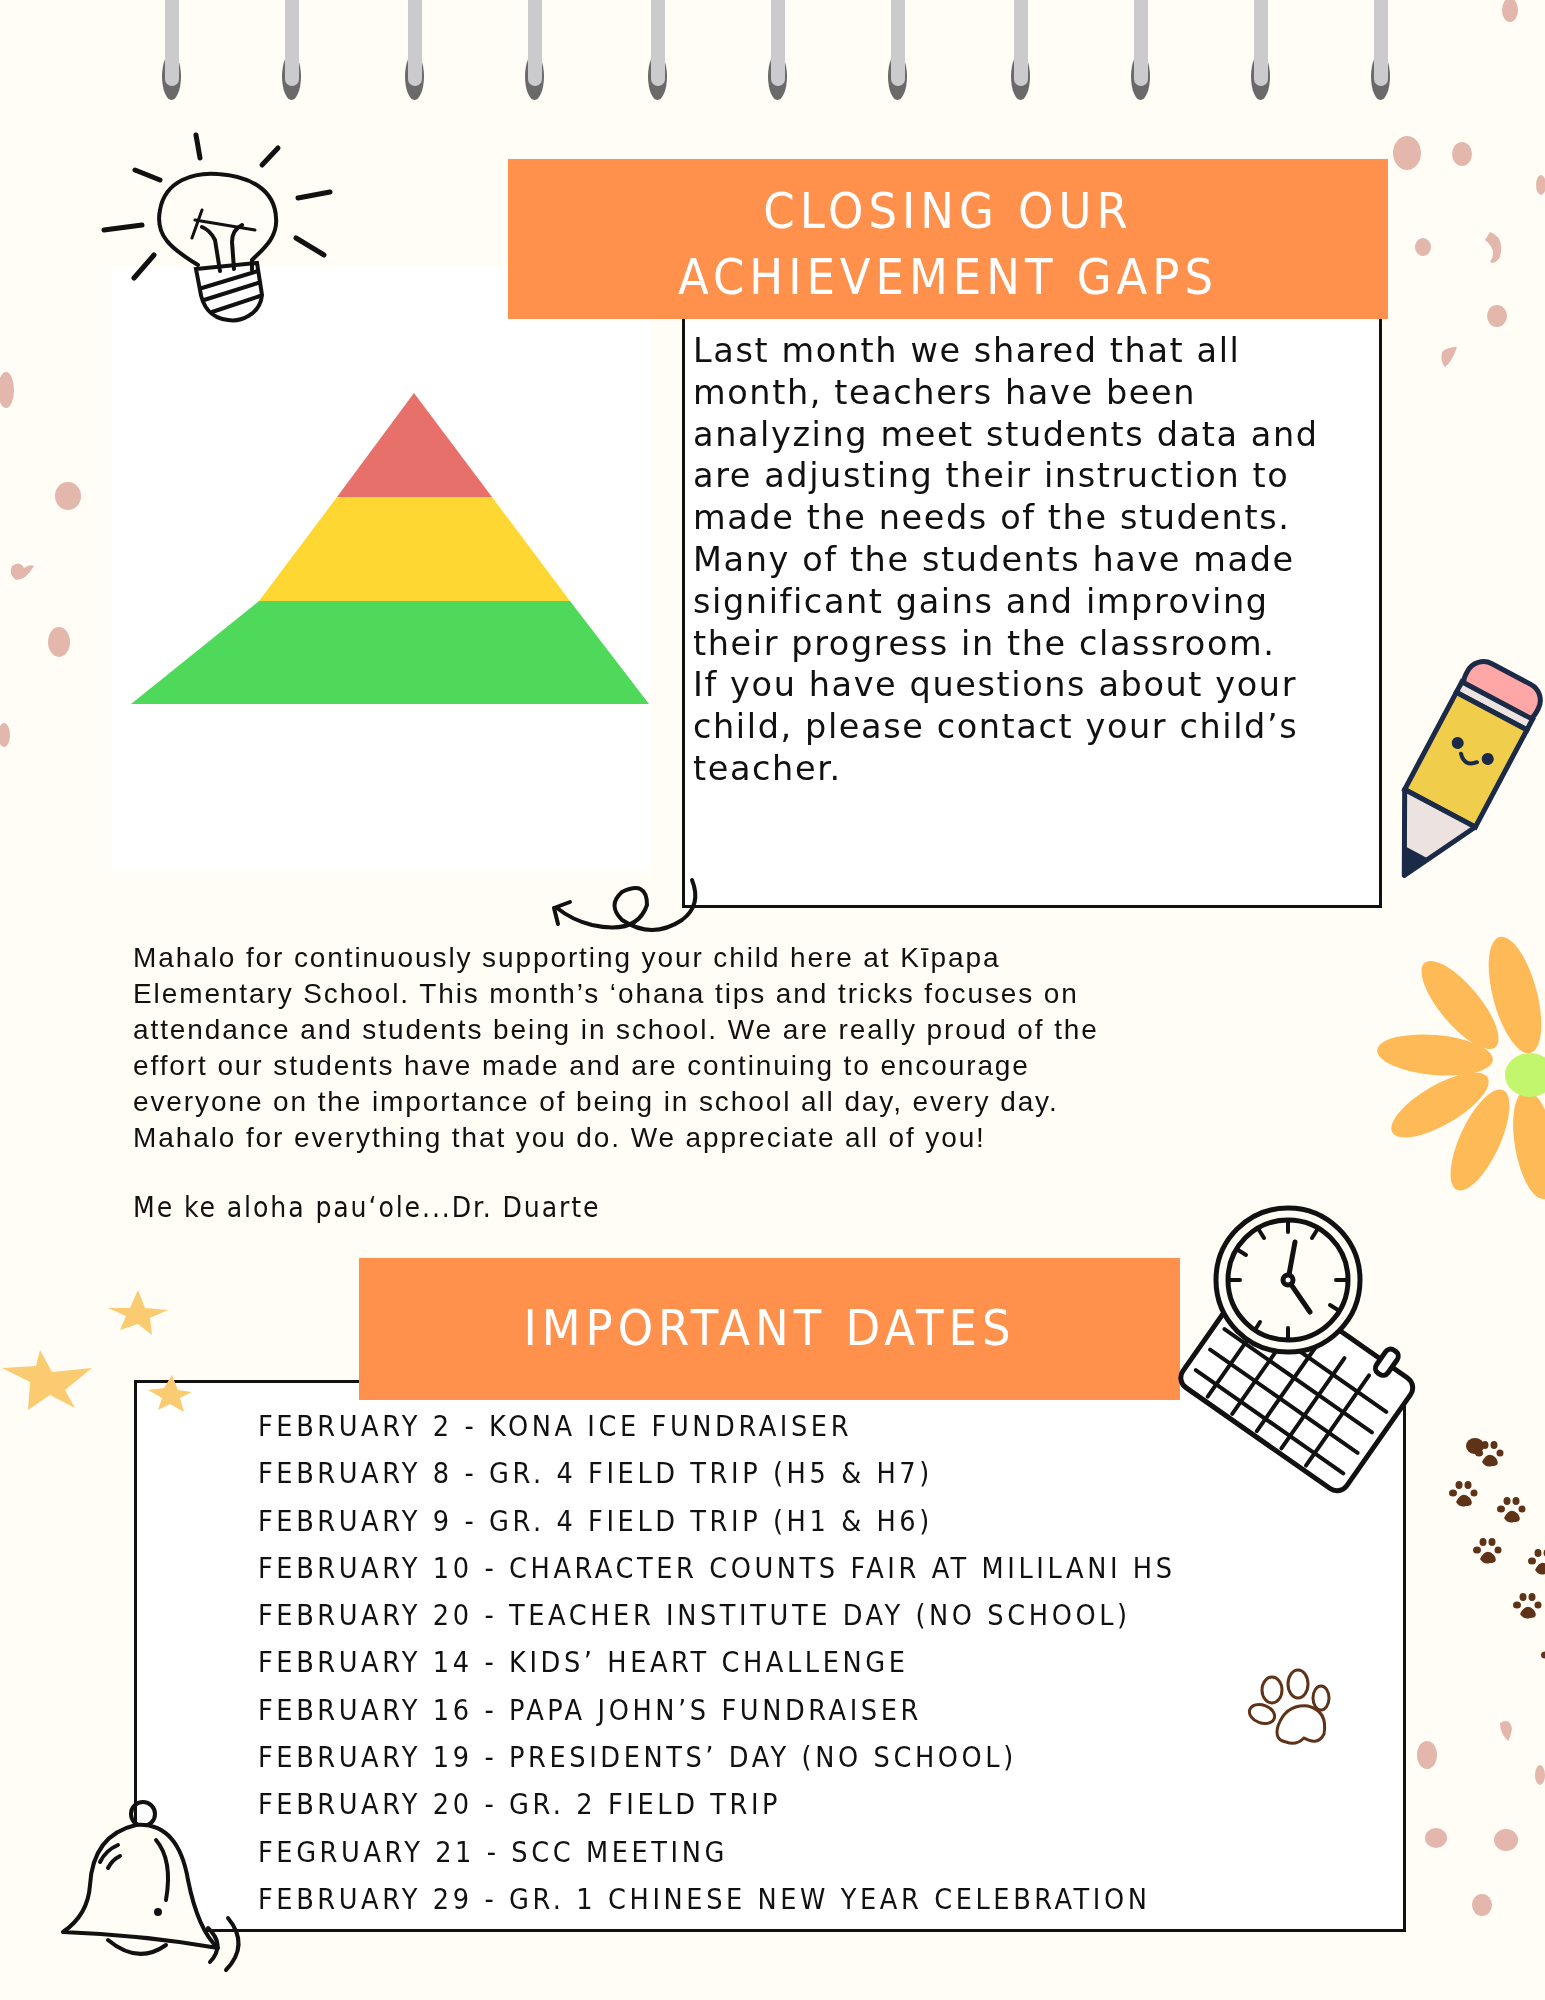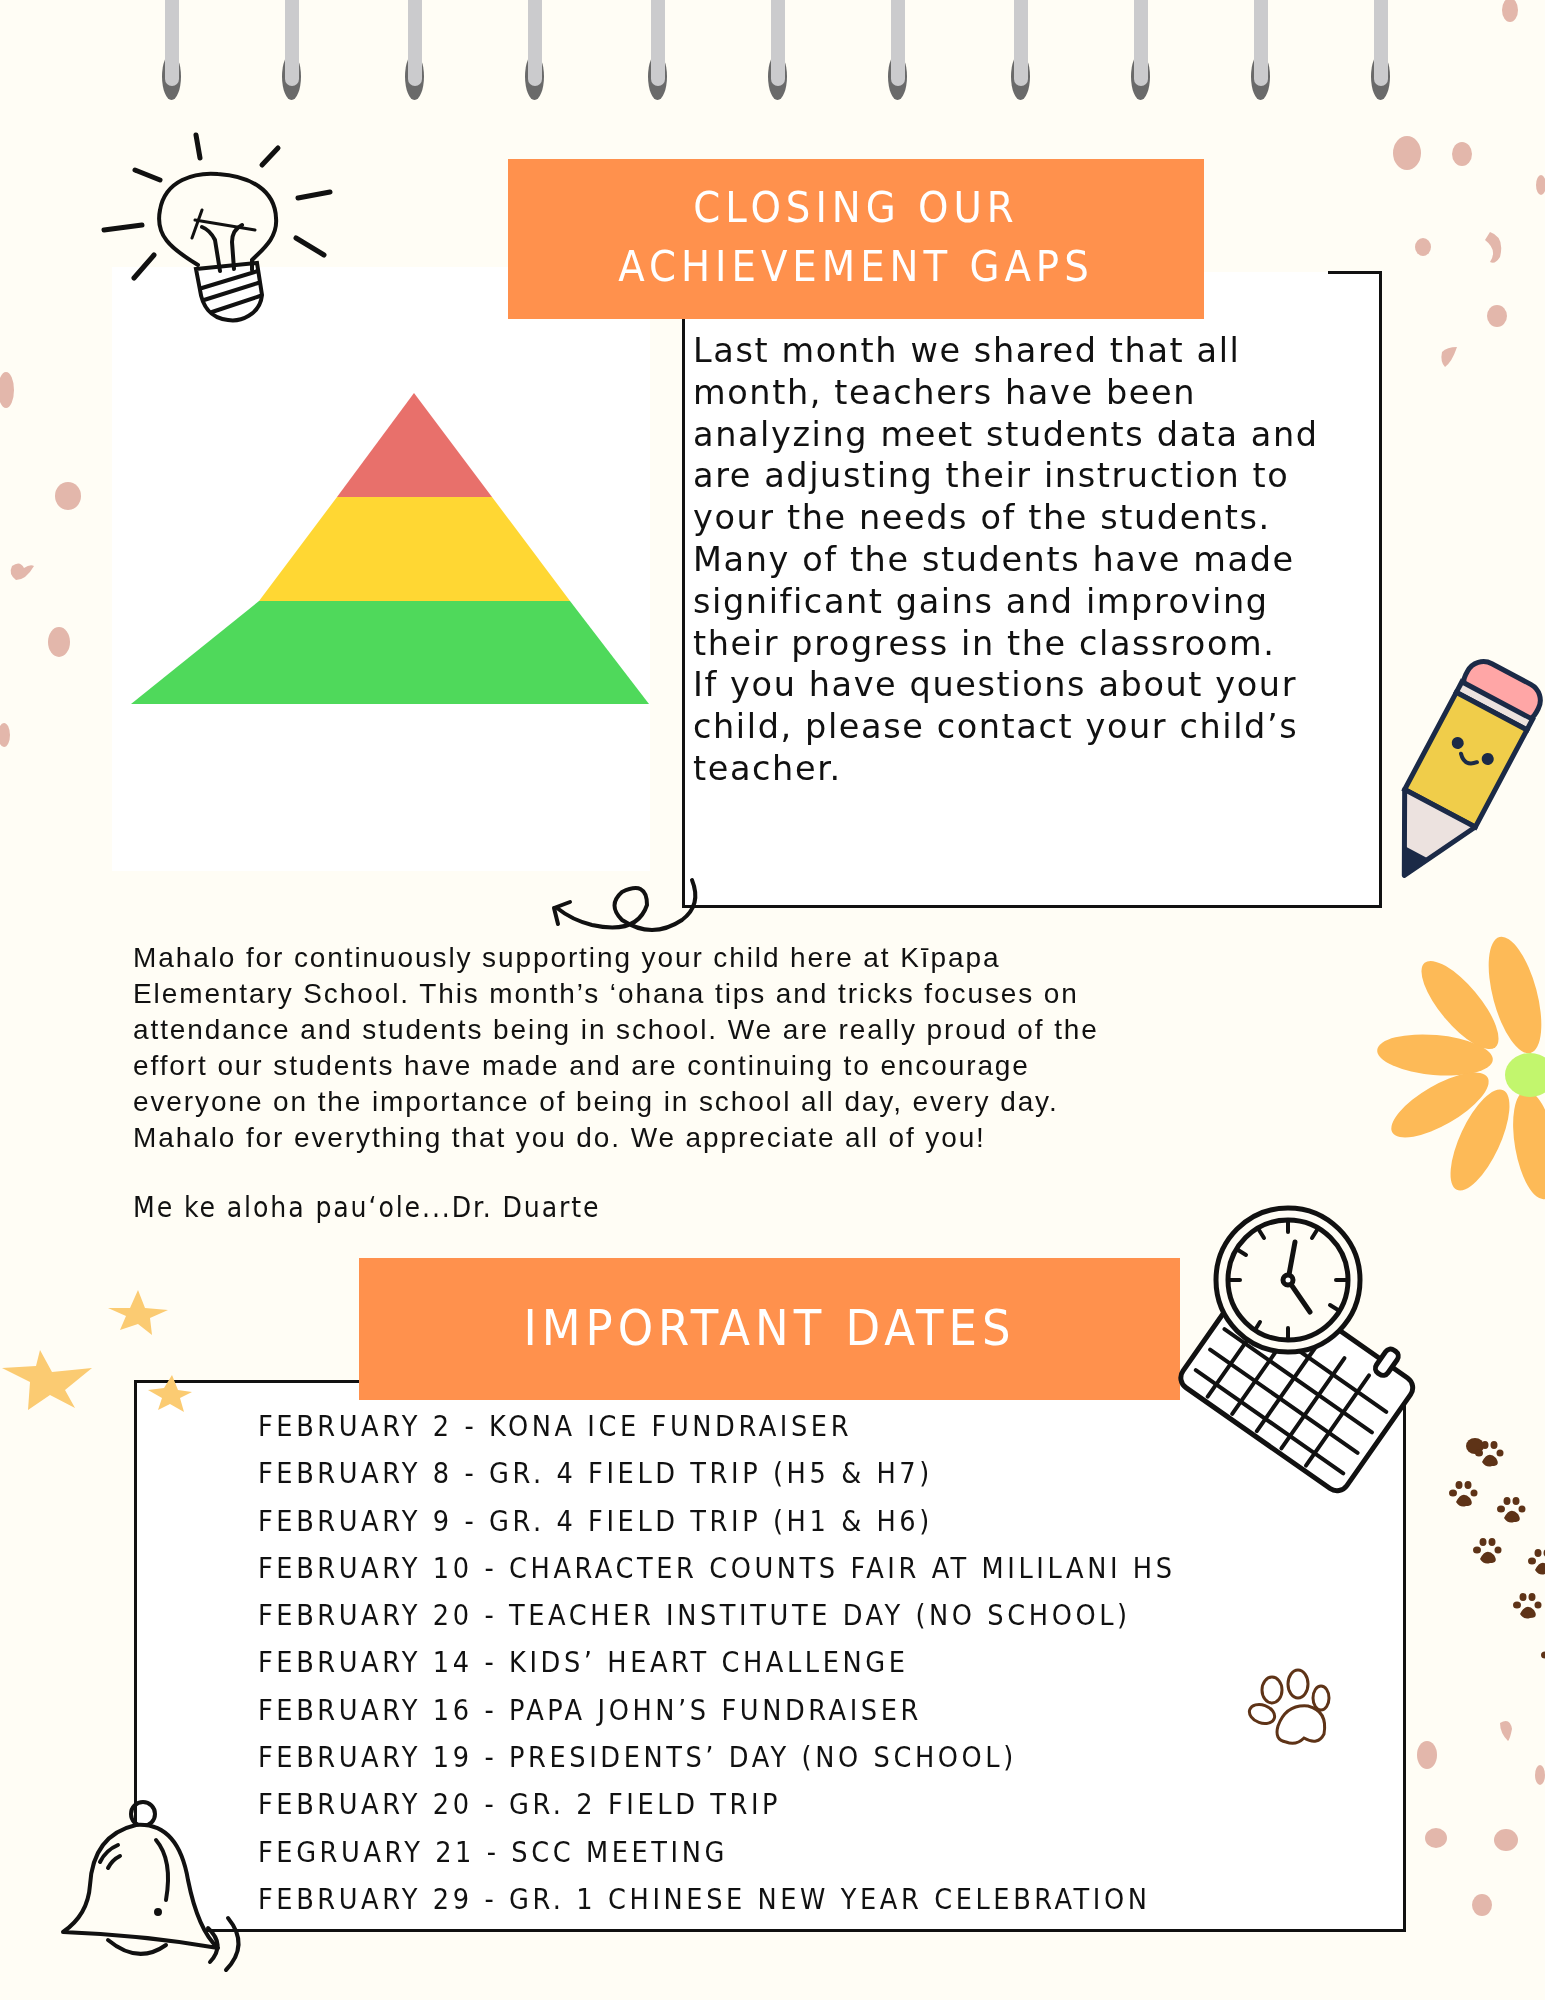--- a/index.html
+++ b/index.html
@@ -20,21 +20,21 @@
   .banner {
     position: absolute;
     background: #ff914d;
     color: #fff;
     text-align: center;
     font-family: "DejaVu Sans Condensed", "DejaVu Sans", sans-serif;
     letter-spacing: 5px;
     line-height: 1.0;
     z-index: 5;
   }
-  .banner-top { left: 508px; top: 159px; width: 696px; height: 160px; font-size: 43px; padding-top: 27px; }
+  .banner-top { left: 508px; top: 159px; width: 880px; height: 160px; font-size: 50px; padding-top: 27px; }
   .banner-top div { display: block; }
   .banner-dates { left: 359px; top: 1258px; width: 821px; height: 142px; font-size: 50px; padding-top: 45px; }
 
   
   .box { position: absolute; background: #fff; border: 3px solid #111; }
   .box-achieve { left: 682px; top: 272px; width: 700px; height: 636px; border-top: none; z-index: 3; }
   .box-achieve-top { position: absolute; left: 1328px; top: 271px; width: 54px; height: 3px; background:#111; z-index:4; }
   .box-dates { left: 134px; top: 1380px; width: 1272px; height: 552px; z-index: 3; }
 
   .achieve-text {
@@ -171,21 +171,21 @@
   <div style="margin-top:16px">ACHIEVEMENT GAPS</div>
 </div>
 
 <div class="box box-achieve"></div>
 <div class="box-achieve-top"></div>
 <div class="achieve-text" id="achieve-lines">
     <div>Last month we shared that all</div>
     <div>month, teachers have been</div>
     <div>analyzing meet students data and</div>
     <div>are adjusting their instruction to</div>
-    <div>your the needs of the students.</div>
+    <div>made the needs of the students.</div>
     <div>Many of the students have made</div>
     <div>significant gains and improving</div>
     <div>their progress in the classroom.</div>
     <div>If you have questions about your</div>
     <div>child, please contact your child’s</div>
     <div>teacher.</div>
   </div>
 
 <svg width="170" height="260" style="left:1370px;top:650px;z-index:7">
   <g transform="rotate(28 85 130)">

